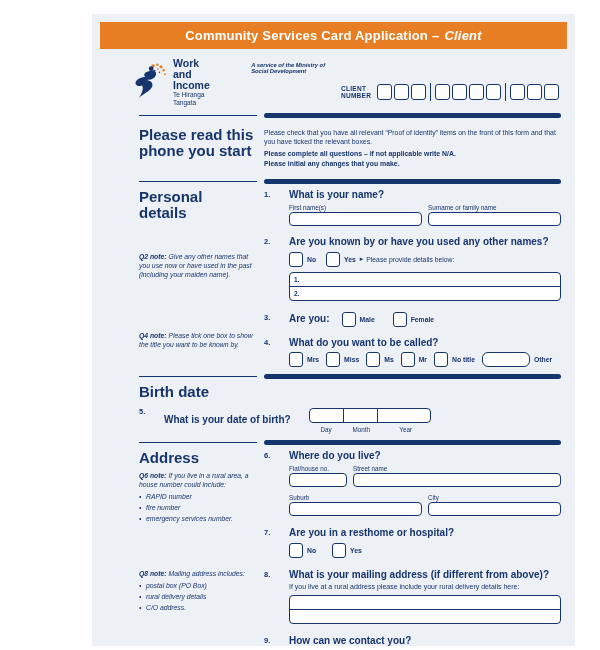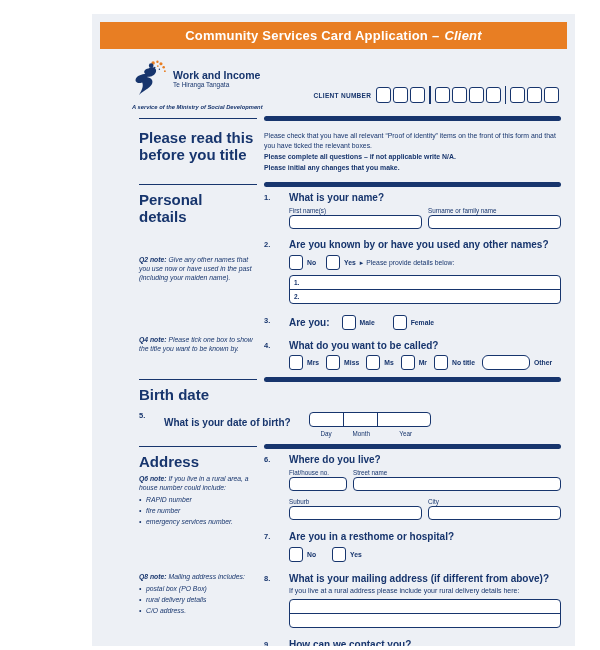--- a/index.html
+++ b/index.html
@@ -18,21 +18,21 @@
     display:flex;align-items:center;justify-content:center;
     font-size:13px;font-weight:bold;letter-spacing:.2px;
   }
   .titlebar .em{font-style:italic;margin-left:5px;}
   .titlebar .dash{margin-left:4px;}
   
   .brandrow{
     display:flex;justify-content:space-between;align-items:flex-end;
     padding:9px 14px 5px 40px;
   }
-  .logo{display:flex;flex-direction:column;}
+  .logo{display:flex;flex-direction:row;gap:31px;}
   .logo-top{display:flex;align-items:center;}
   .logo-text{margin-left:5px;}
   .logo-name{font-size:10.5px;font-weight:bold;line-height:1.05;}
   .logo-maori{font-size:6.5px;line-height:1.2;}
   .logo-tagline{font-size:5.8px;font-style:italic;font-weight:bold;margin-top:4px;}
   .clientnum{display:flex;align-items:center;padding-bottom:6px;}
   .clientnum .lbl{font-size:6.5px;font-weight:bold;letter-spacing:.3px;margin-right:5px;}
   .digits{display:flex;align-items:center;}
   .digits .cell{
     width:13px;height:14px;background:#fff;border:1.4px solid #17356D;
@@ -159,21 +159,21 @@
   </div>
 
   <div class="divider">
       <div class="thin"></div>
       <div class="thick"></div>
     </div>
   <div class="row sectionpad">
     <div class="lcol">
       <div class="heading">
         <div>Please read this</div>
-        <div>before you title</div>
+        <div>phone you start</div>
       </div>
     </div>
     <div class="rcol" style="padding-top:5px;">
       <div class="intro-p">Please check that you have all relevant “Proof of identity” items on the front of this form and that you have ticked the relevant boxes.</div>
       <div class="intro-b mt2">Please complete all questions – if not applicable write N/A.</div>
       <div class="intro-b">Please initial any changes that you make.</div>
     </div>
   </div>
 
   <div class="divider">

